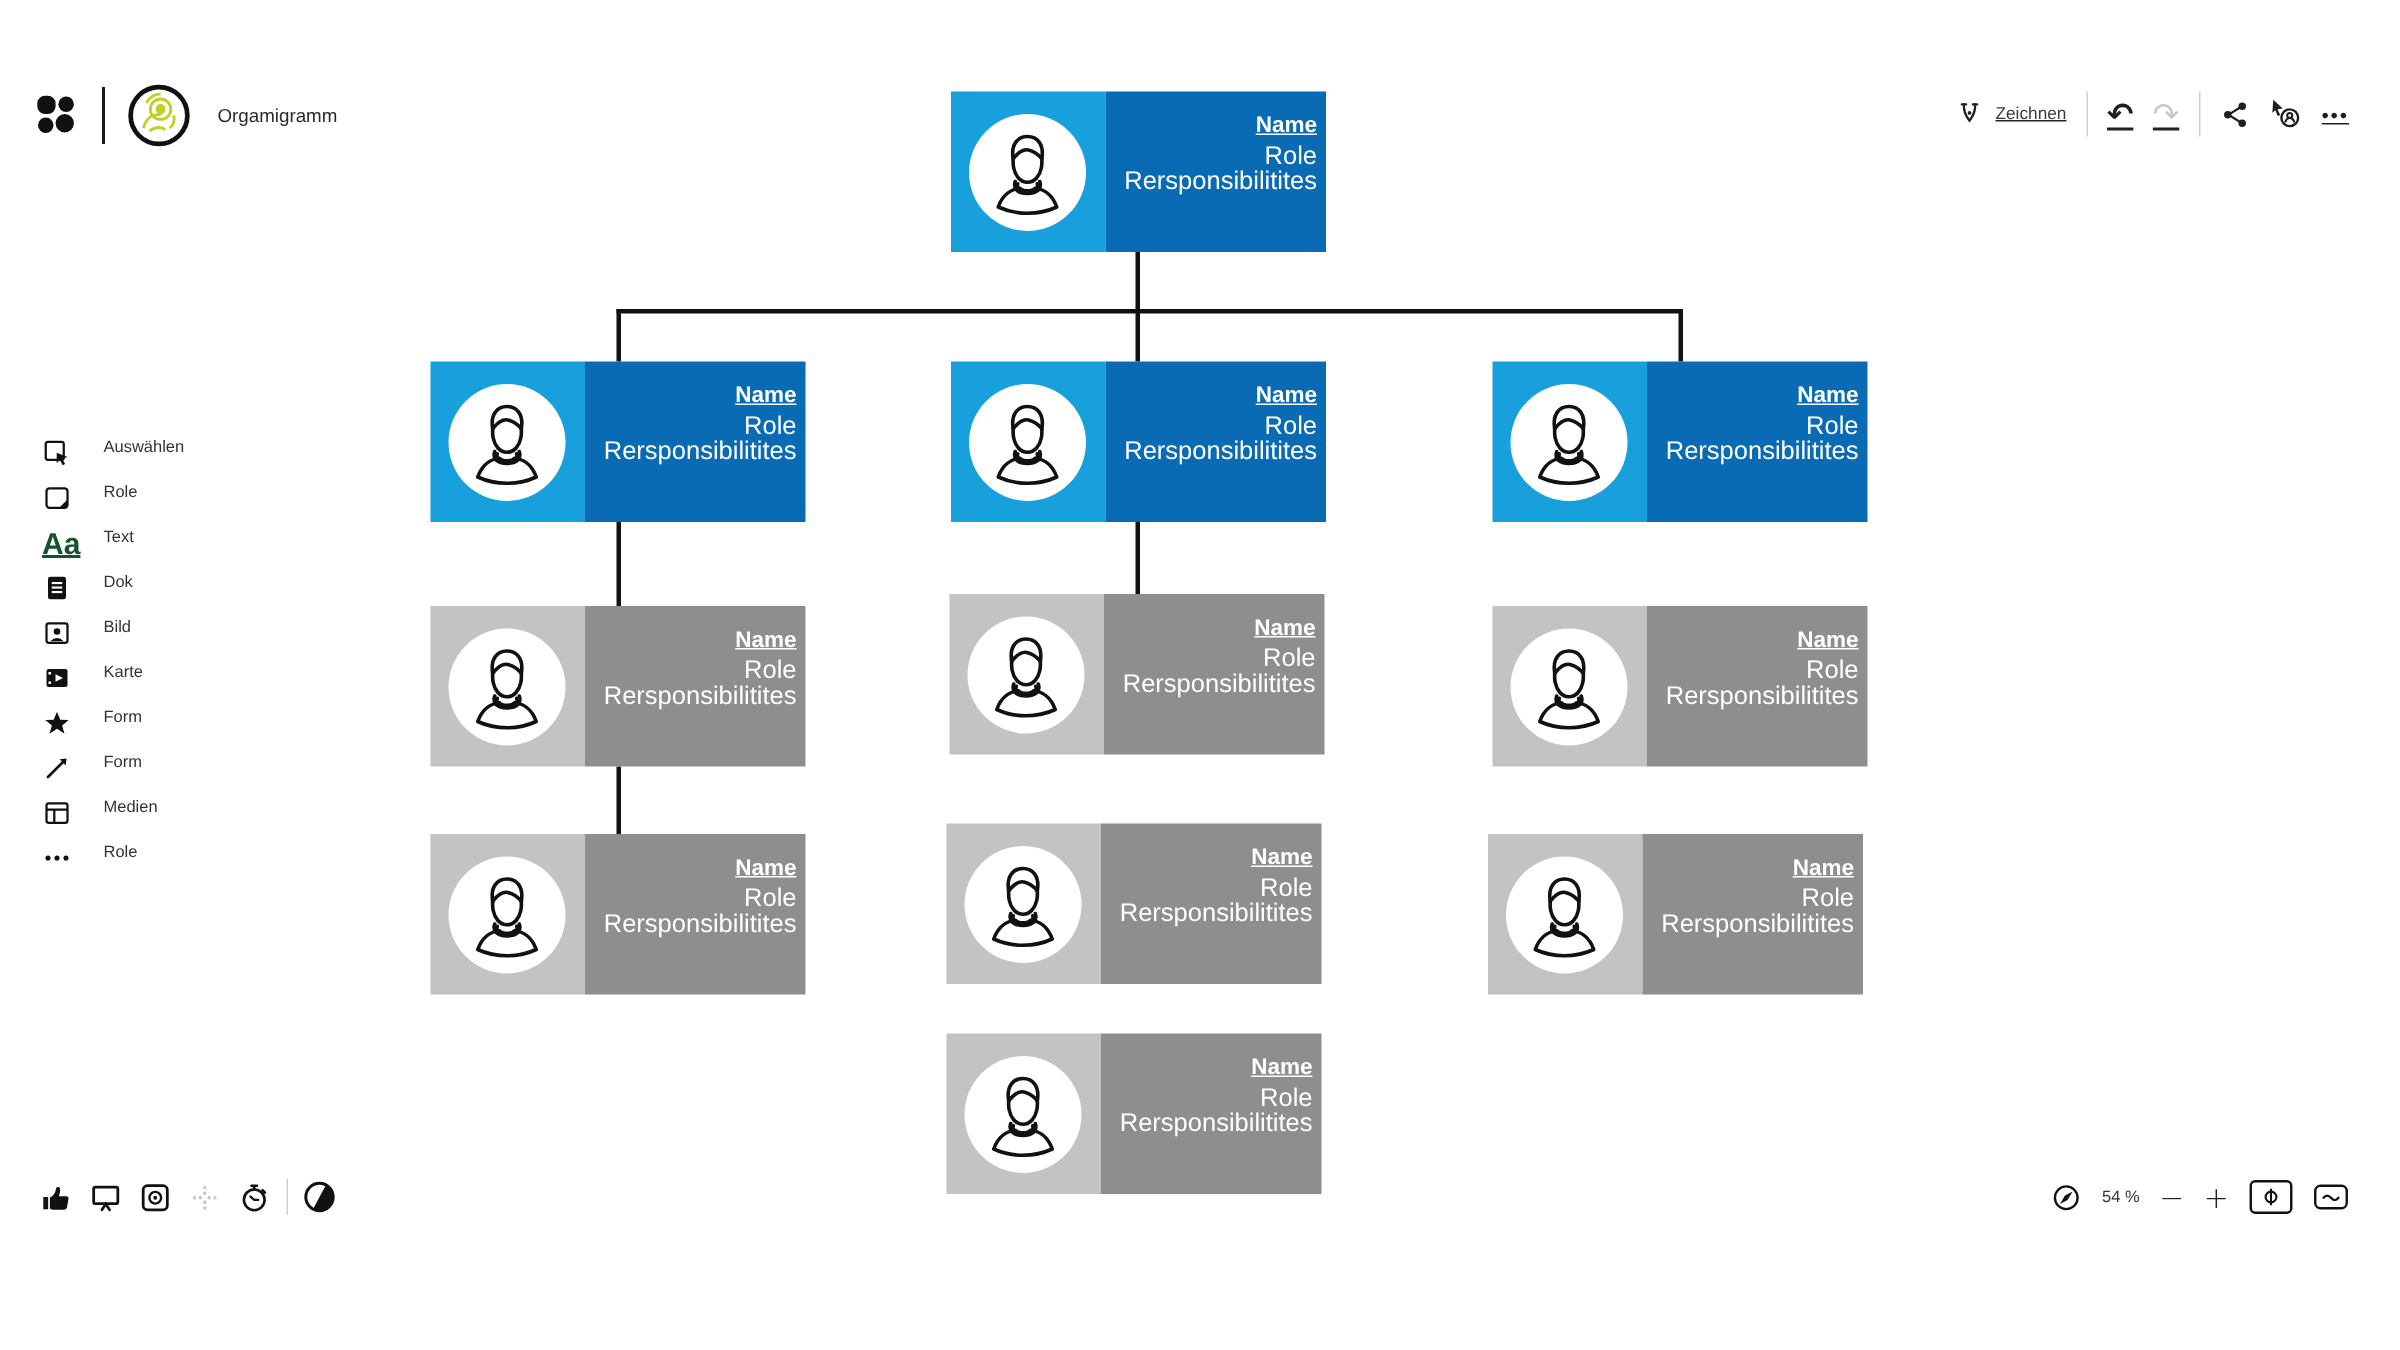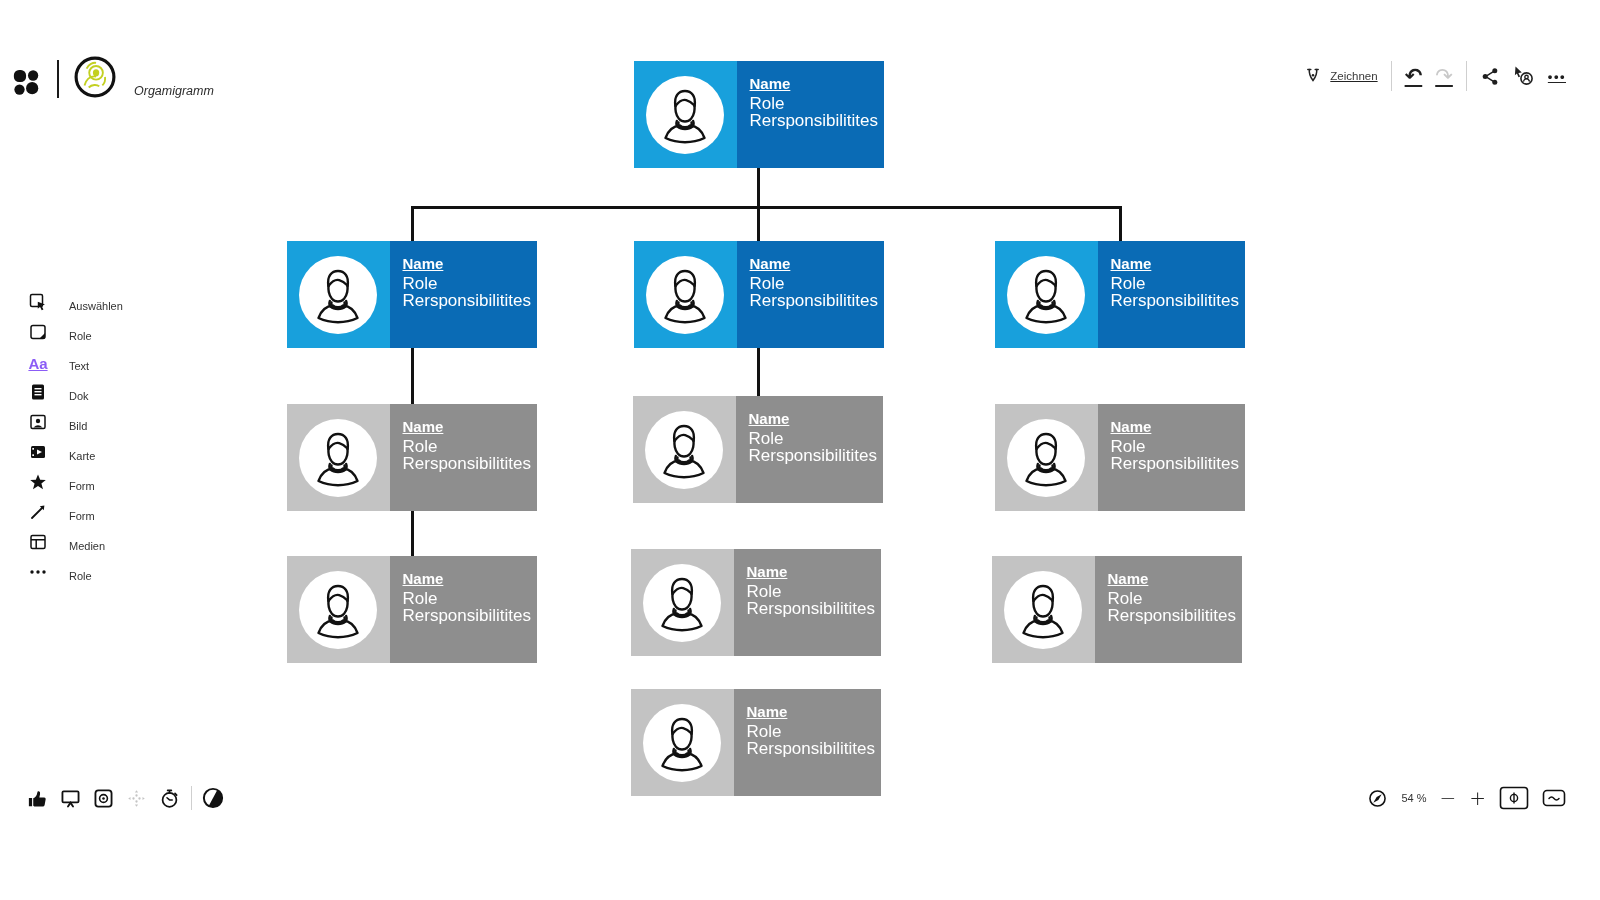--- a/index.html
+++ b/index.html
@@ -4,46 +4,46 @@
 <style>
   html,body{margin:0;padding:0;}
   body{
     width:1600px;height:900px;position:relative;overflow:hidden;
     background:#ffffff;
     font-family:"Liberation Sans",sans-serif;
     color:#222;
   }
 
   
-  .brand{position:absolute;left:12px;top:56px;display:flex;align-items:flex-end;font-style:italic;}
+  .brand{position:absolute;left:23px;top:56px;display:flex;align-items:center;}
   .brand-logo{width:30px;height:30px;}
   .brand-sep{width:2px;height:38px;background:#1a1a1a;margin:0 15px;}
   .brand-avatar{width:42px;height:42px;}
   .brand-title{margin-left:18px;font-size:12.5px;color:#2b2b2b;}
 
   
   .tr-toolbar{position:absolute;top:60px;right:34px;display:flex;align-items:center;gap:13px;height:32px;text-decoration:underline;}
   .tr-group{display:flex;align-items:center;gap:7px;cursor:default;}
   .tr-label{font-size:11.5px;color:#3a3a3a;}
   .v-sep{width:1px;height:30px;background:#cfcfcf;}
   .glyph-arrow{font-family:"DejaVu Sans",sans-serif;font-size:21px;line-height:21px;color:#1f1f1f;font-weight:bold;}
   .glyph-arrow.disabled{color:#c9c9c9;font-weight:normal;}
   .more-dots{font-size:13px;letter-spacing:1.5px;color:#1f1f1f;font-weight:bold;}
 
   
   .sidebar{position:absolute;left:28px;top:292px;}
-  .side-item{display:flex;align-items:flex-end;height:20px;margin-bottom:10px;cursor:default;}
+  .side-item{display:flex;align-items:flex-start;height:20px;margin-bottom:10px;cursor:default;}
   .side-item svg{width:20px;height:20px;flex:0 0 20px;}
   .side-label{margin-left:21px;font-size:11px;color:#333;}
-  .aa-glyph{font-size:15px;font-weight:bold;color:#8b5cf6;width:20px;text-align:center;text-decoration:underline;}
+  .aa-glyph{font-size:20px;font-weight:bold;color:#14532d;width:20px;text-align:center;text-decoration:underline;}
 
   
   .canvas{position:absolute;left:0;top:0;width:1600px;height:900px;}
   .conn{position:absolute;background:var(--connector,#111);}
-  .card{position:absolute;width:250px;height:107px;display:flex;}
+  .card{position:absolute;width:250px;height:107px;display:flex;text-align:right;}
   .card .av{width:104px;display:flex;align-items:center;justify-content:center;}
   .card.blue .av{background:var(--blue-light,#18A0DC);}
   .card.blue .tx{background:var(--blue-dark,#0A6BB5);}
   .card.gray .av{background:var(--gray-light,#C3C3C3);}
   .card.gray .tx{background:var(--gray-dark,#8E8E8E);}
   .avatar-circle{width:78px;height:78px;border-radius:50%;background:#fff;display:flex;align-items:center;justify-content:center;}
   .avatar-circle svg{width:64px;height:64px;}
   .card .tx{flex:1;color:#fff;padding:14px 6px 0 13px;}
   .card-name{font-size:15px;font-weight:700;text-decoration:underline;margin-bottom:3px;}
   .card-role,.card-resp{font-size:17px;line-height:17px;font-weight:400;}

